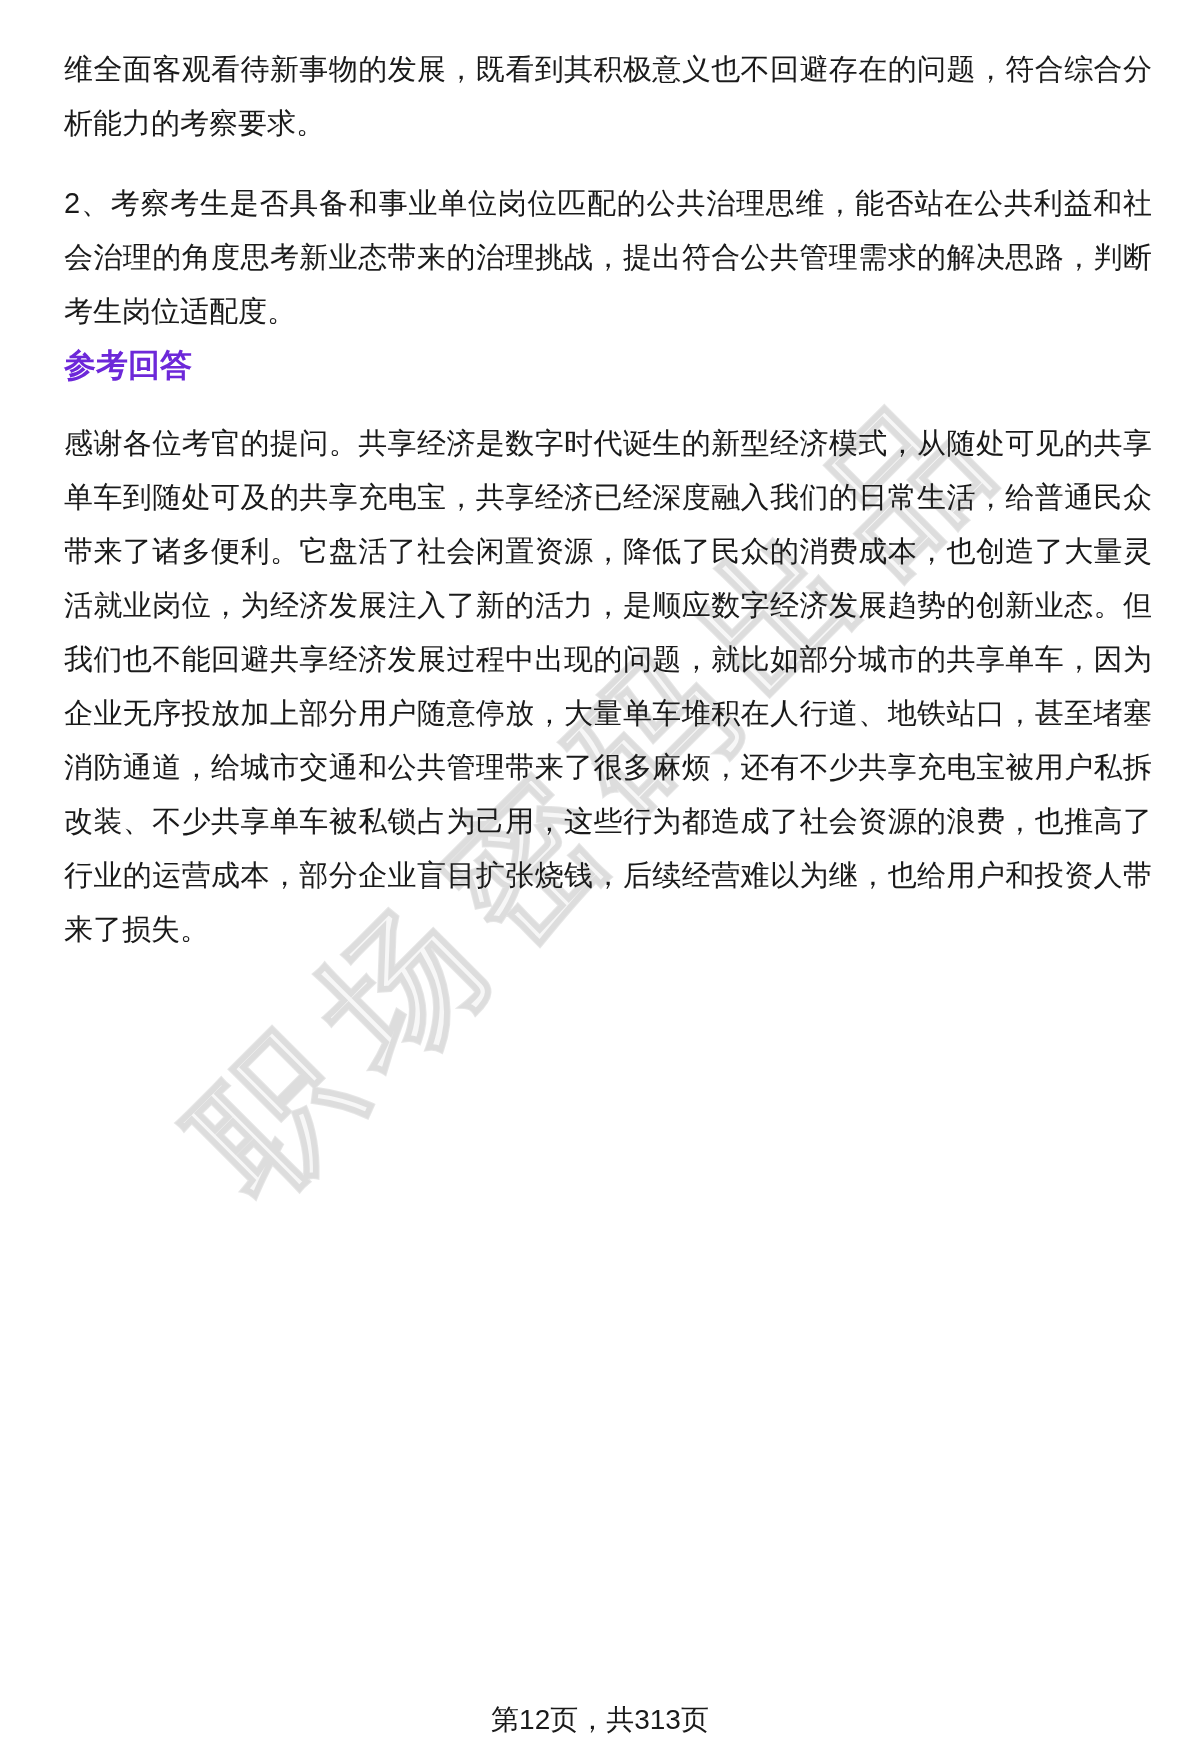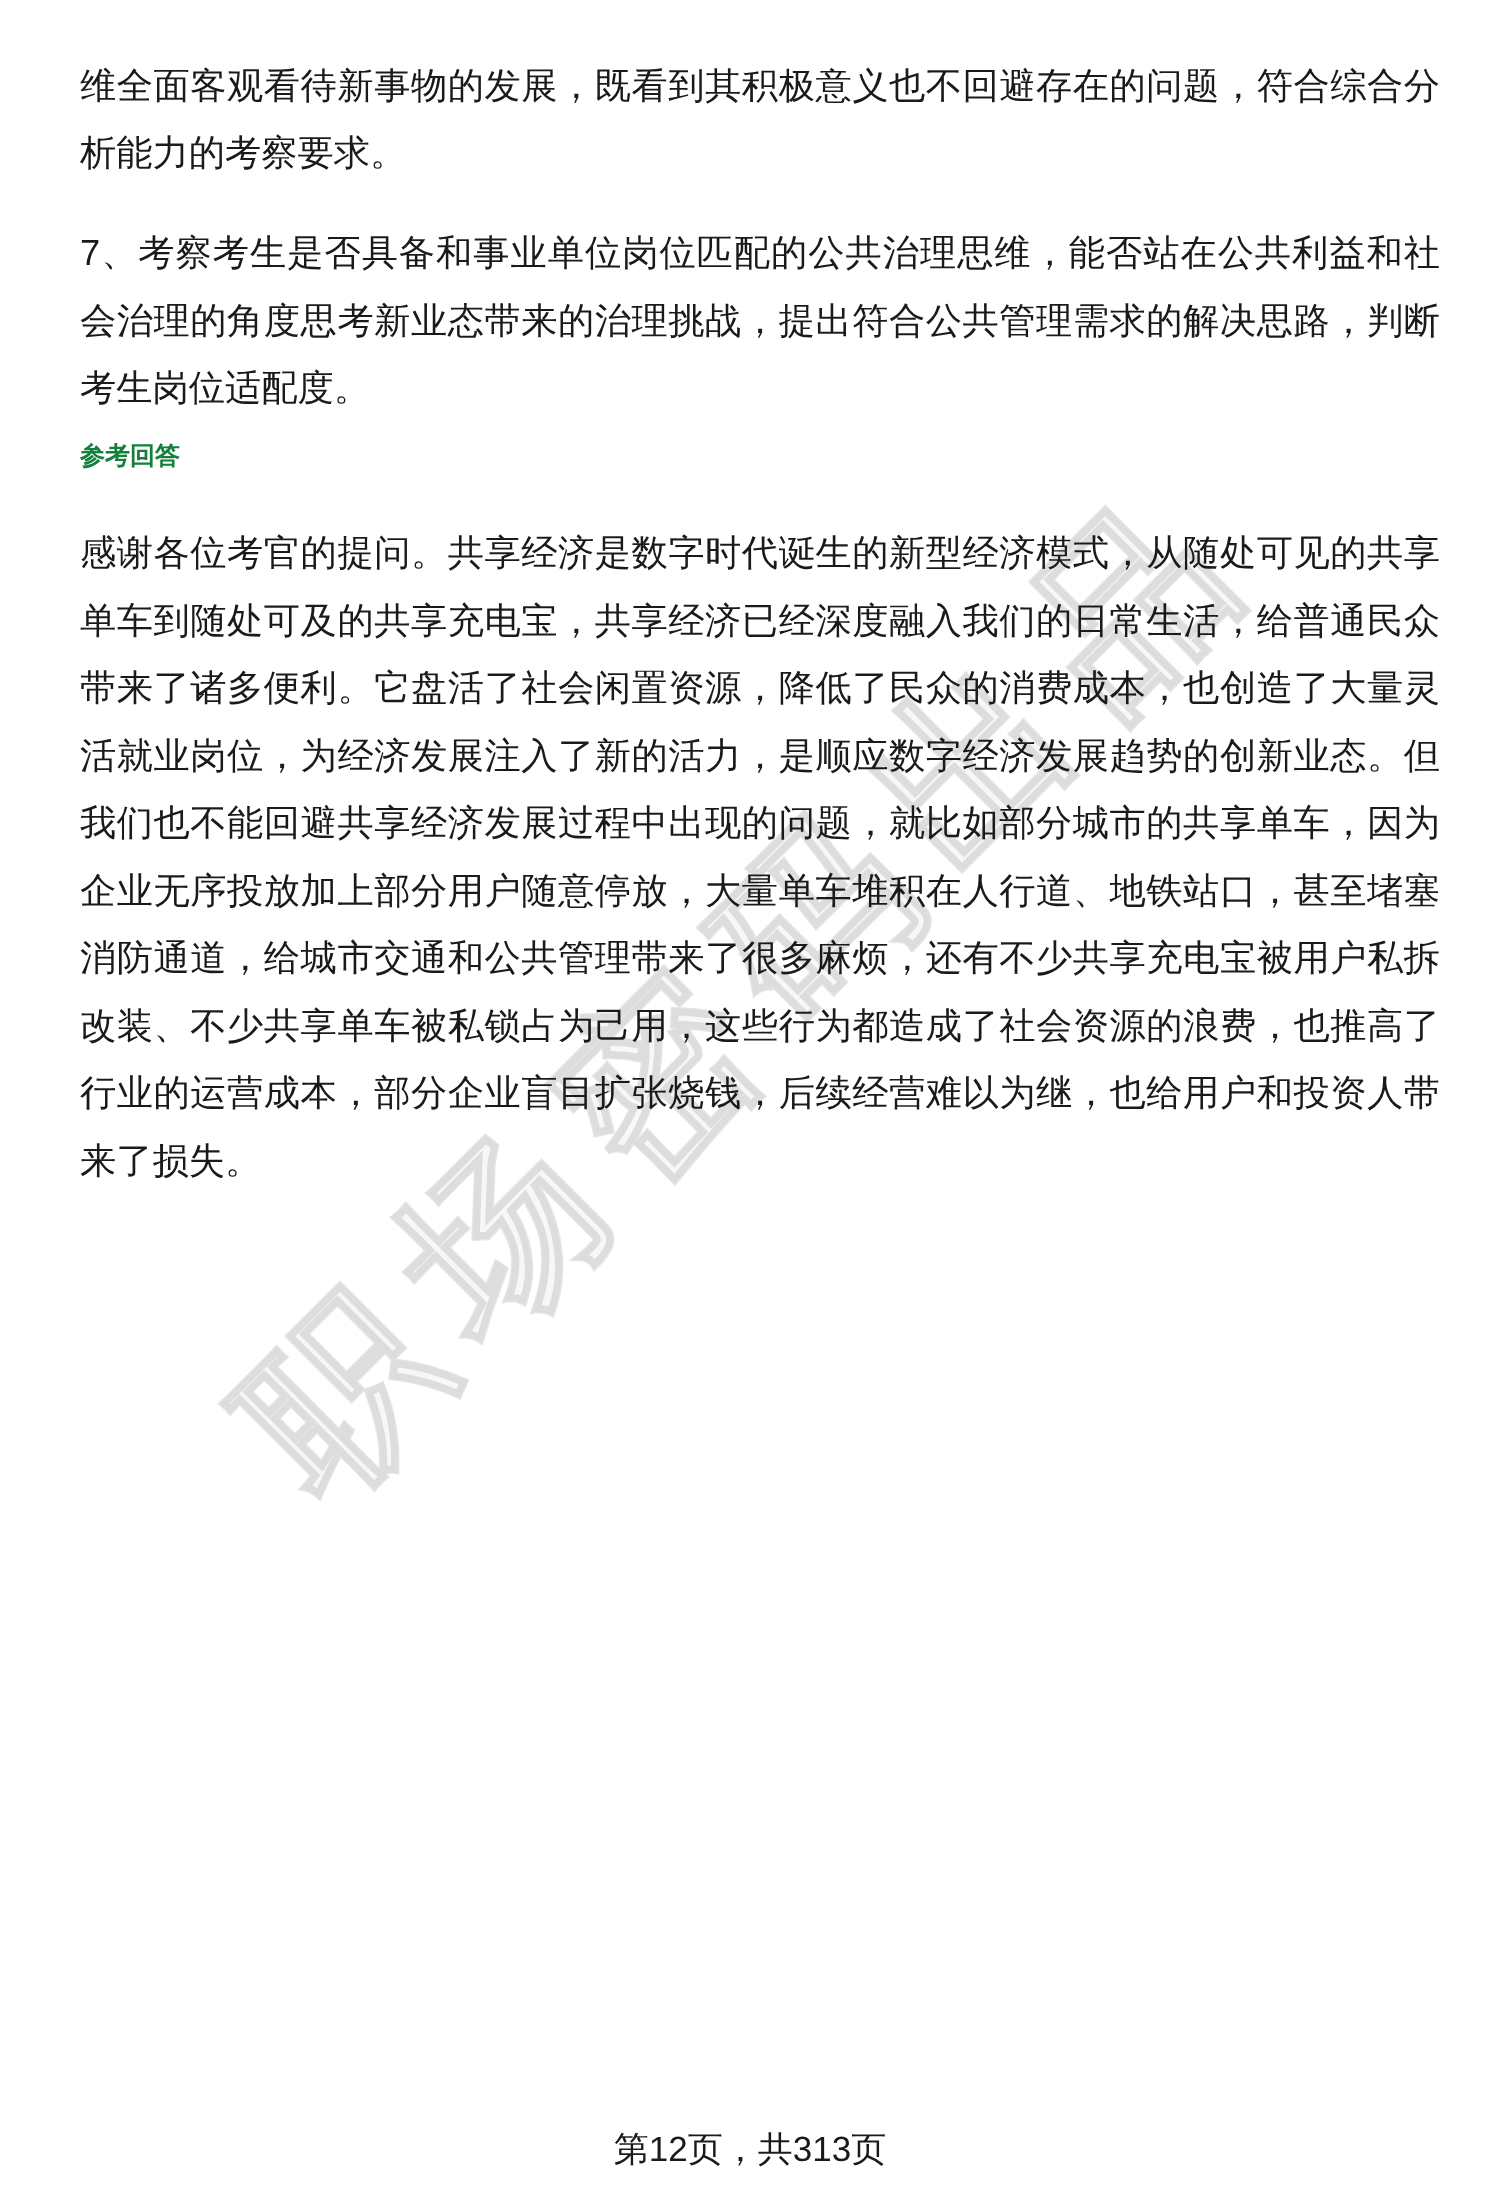--- a/index.html
+++ b/index.html
@@ -49,23 +49,23 @@
     text-align: justify;
     text-justify: inter-ideograph;
   }
   .content p {
     margin: 0 0 26px 0;
   }
   .content p.tight {
     margin-bottom: 0;
   }
   .section-heading {
-    color: #15803d;
+    color: #6d28d9;
     font-weight: 700;
-    font-size: 20px;
+    font-size: 32px;
     line-height: 54px;
     margin: 0 0 24px 0;
     text-align: left;
   }
   .footer {
     position: absolute;
     left: 0;
     right: 0;
     bottom: 16px;
     text-align: center;
@@ -78,21 +78,21 @@
 <body>
 
 <div class="page">
 
   <div class="watermark">职场密码出品</div>
 
   <div class="content">
 
     <p>维全面客观看待新事物的发展，既看到其积极意义也不回避存在的问题，符合综合分析能力的考察要求。</p>
 
-    <p class="tight">7、考察考生是否具备和事业单位岗位匹配的公共治理思维，能否站在公共利益和社会治理的角度思考新业态带来的治理挑战，提出符合公共管理需求的解决思路，判断考生岗位适配度。</p>
+    <p class="tight">2、考察考生是否具备和事业单位岗位匹配的公共治理思维，能否站在公共利益和社会治理的角度思考新业态带来的治理挑战，提出符合公共管理需求的解决思路，判断考生岗位适配度。</p>
 
 
     <h2 class="section-heading">参考回答</h2>
 
     <p>感谢各位考官的提问。共享经济是数字时代诞生的新型经济模式，从随处可见的共享单车到随处可及的共享充电宝，共享经济已经深度融入我们的日常生活，给普通民众带来了诸多便利。它盘活了社会闲置资源，降低了民众的消费成本，也创造了大量灵活就业岗位，为经济发展注入了新的活力，是顺应数字经济发展趋势的创新业态。但我们也不能回避共享经济发展过程中出现的问题，就比如部分城市的共享单车，因为企业无序投放加上部分用户随意停放，大量单车堆积在人行道、地铁站口，甚至堵塞消防通道，给城市交通和公共管理带来了很多麻烦，还有不少共享充电宝被用户私拆改装、不少共享单车被私锁占为己用，这些行为都造成了社会资源的浪费，也推高了行业的运营成本，部分企业盲目扩张烧钱，后续经营难以为继，也给用户和投资人带来了损失。</p>
 
 
 
   </div>
 

